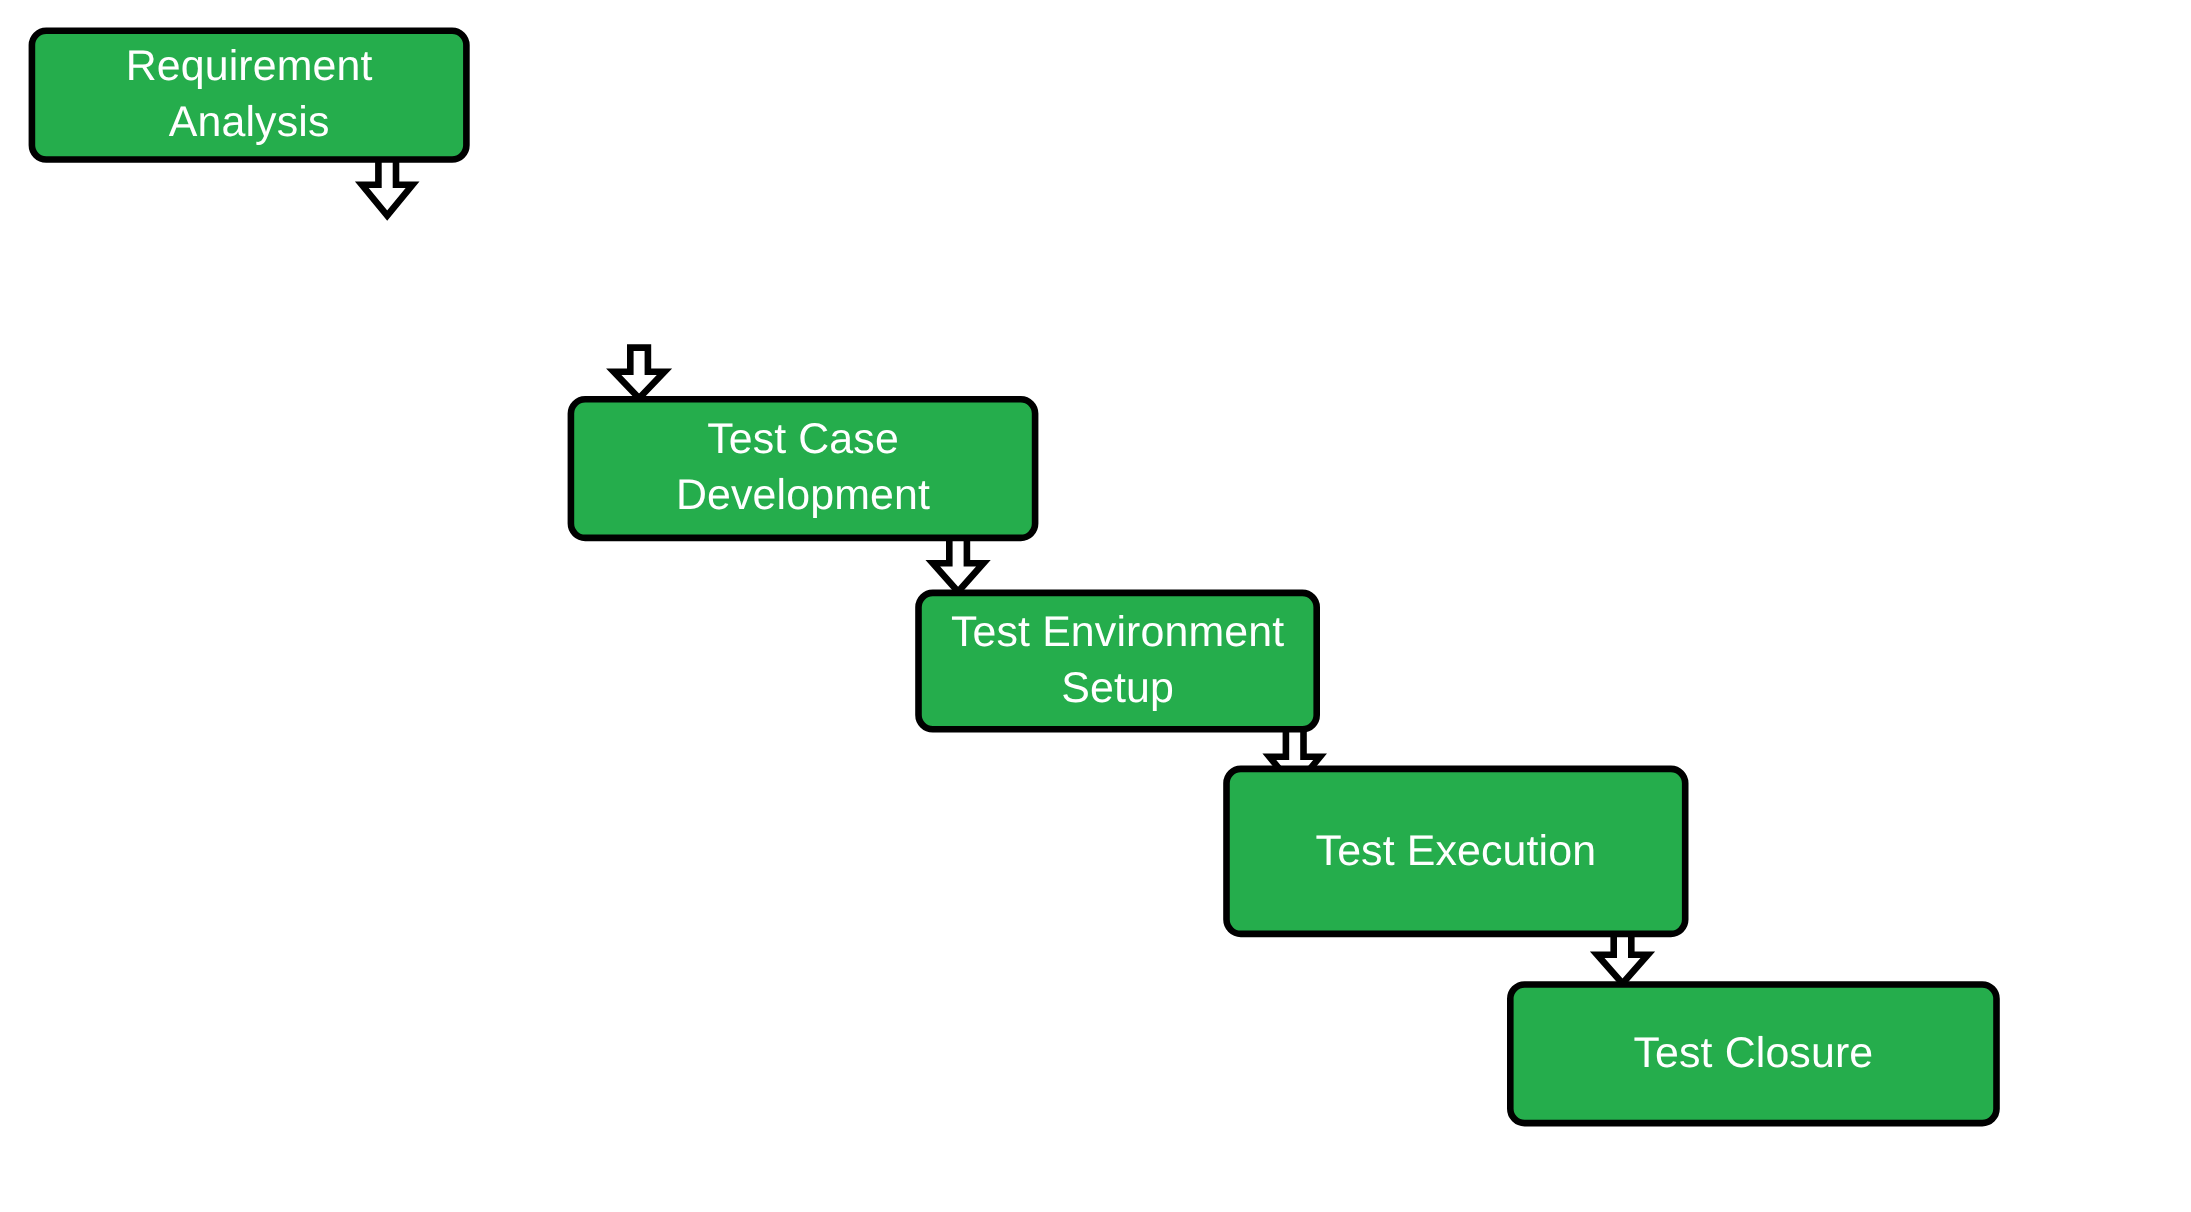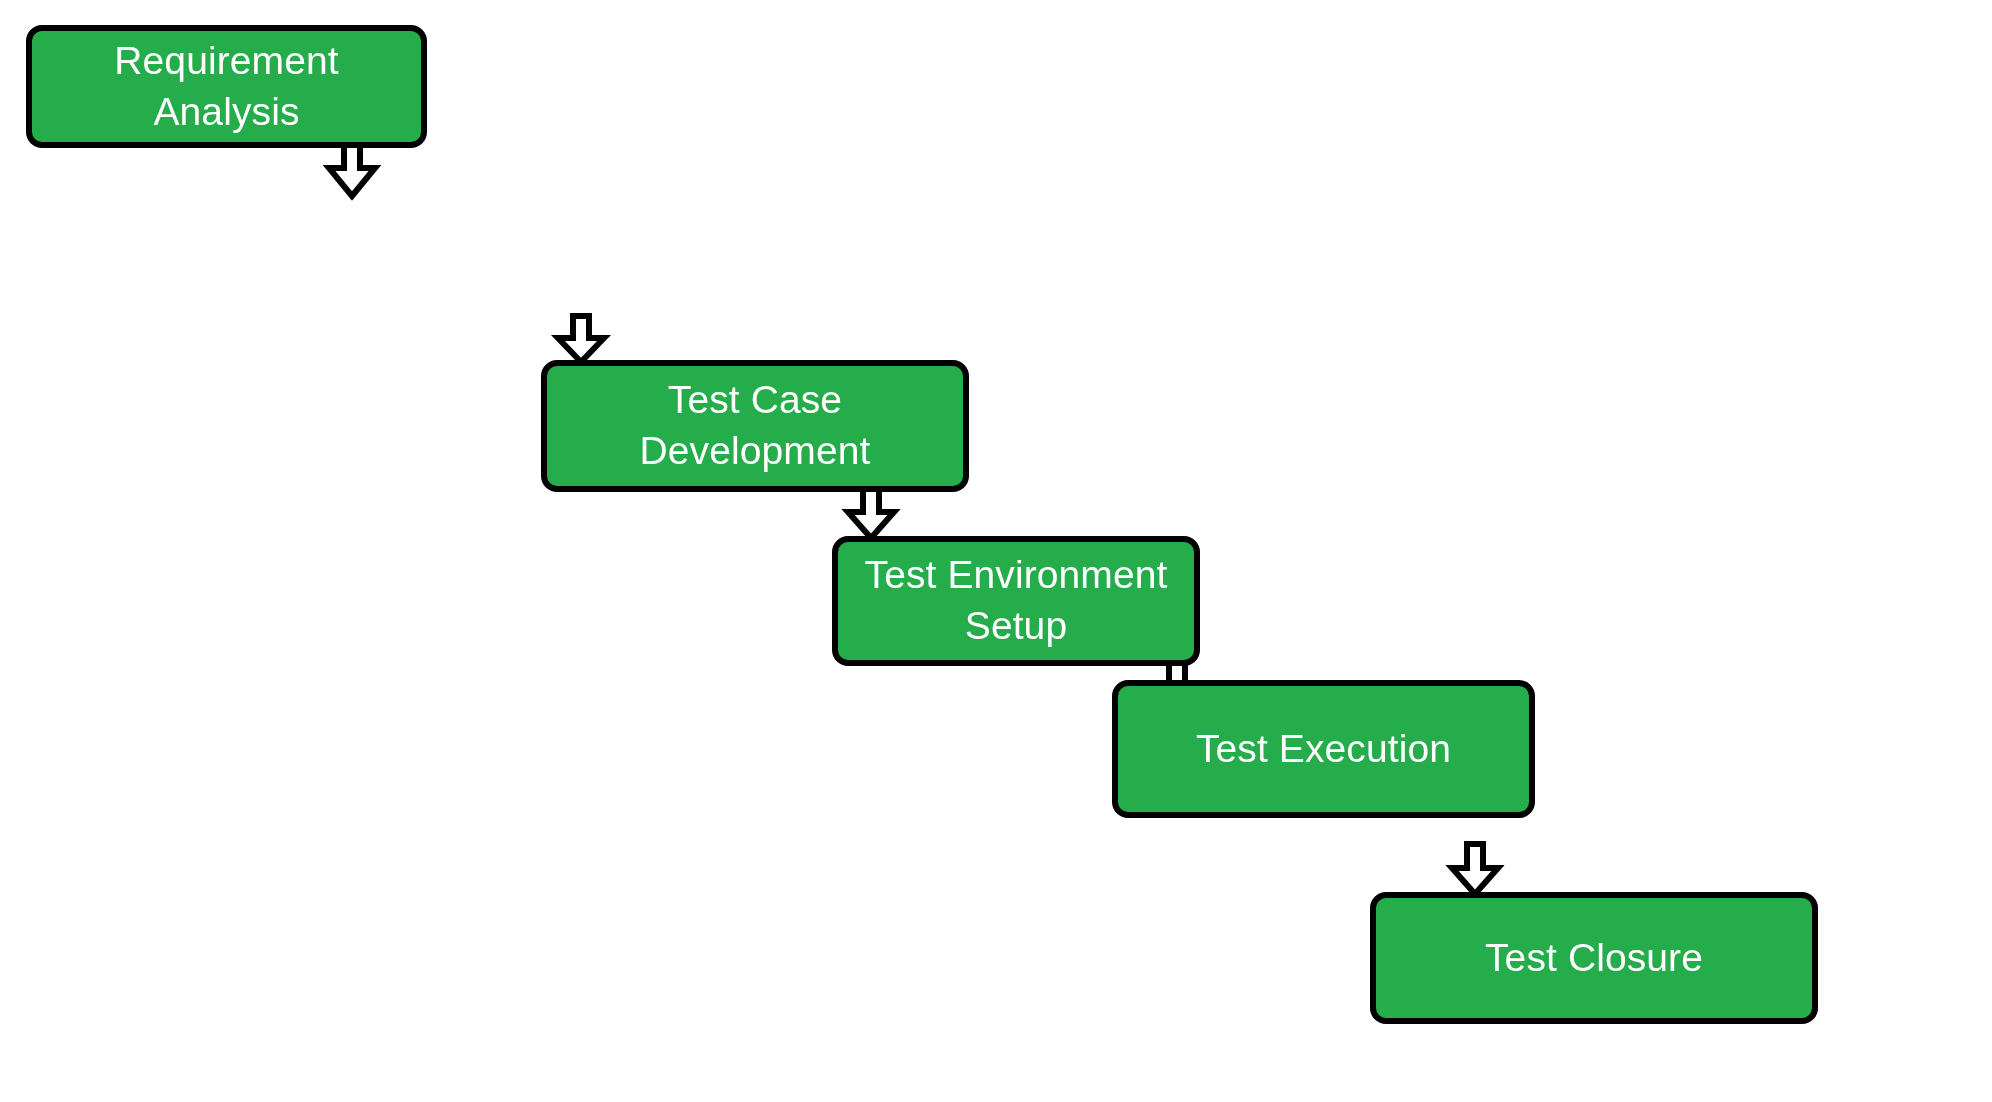--- a/index.html
+++ b/index.html
@@ -68,31 +68,31 @@
   <svg class="arrow" id="arrow-5" viewBox="0 0 50 52" preserveAspectRatio="none" aria-hidden="true" style="left: 1450px; top: 844px; width: 50px; height: 52px;">
     <polygon points="17,0 33,0 33,24 48,24 25,50 2,24 17,24" fill="#ffffff" stroke="#000000" stroke-width="6" stroke-linejoin="miter"></polygon>
   </svg>
 
   <div class="node" id="node-requirement-analysis" style="left: 26px; top: 25px; width: 401px; height: 123px; background: rgb(37, 173, 76); border-color: rgb(0, 0, 0);">
     <span class="node-label" style="color: rgb(255, 255, 255);">Requirement
 Analysis</span>
   </div>
 
 
-  <div class="node" id="node-test-case-development" style="left: 541px; top: 360px; width: 428px; height: 132px; background: rgb(37, 173, 76); border-color: rgb(0, 0, 0);">
+  <div class="node" id="node-test-case-development" style="left: 516px; top: 360px; width: 428px; height: 132px; background: rgb(37, 173, 76); border-color: rgb(0, 0, 0);">
     <span class="node-label" style="color: rgb(255, 255, 255);">Test Case
 Development</span>
   </div>
 
   <div class="node" id="node-test-environment-setup" style="left: 832px; top: 536px; width: 368px; height: 130px; background: rgb(37, 173, 76); border-color: rgb(0, 0, 0); text-align: center;">
     <span class="node-label" style="color: rgb(255, 255, 255);">Test Environment
 Setup</span>
   </div>
 
-  <div class="node" id="node-test-execution" style="left: 1112px; top: 680px; width: 423px; height: 138px; background: rgb(37, 173, 76); border-color: rgb(0, 0, 0);">
+  <div class="node" id="node-test-execution" style="left: 1112px; top: 696px; width: 423px; height: 156px; background: rgb(37, 173, 76); border-color: rgb(0, 0, 0);">
     <span class="node-label" style="color: rgb(255, 255, 255);">Test Execution</span>
   </div>
 
   <div class="node" id="node-test-closure" style="left: 1370px; top: 892px; width: 448px; height: 132px; background: rgb(37, 173, 76); border-color: rgb(0, 0, 0);">
     <span class="node-label" style="color: rgb(255, 255, 255);">Test Closure</span>
   </div>
 
 </div>
 
 </body></html>

